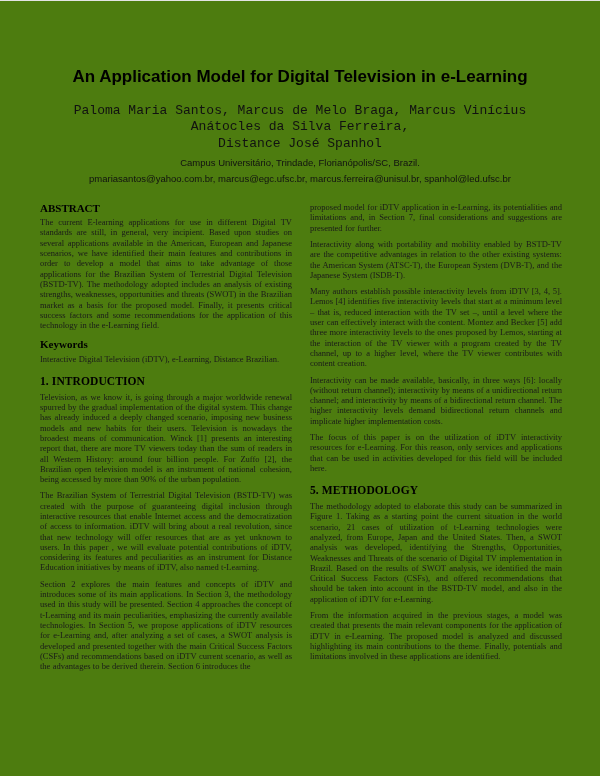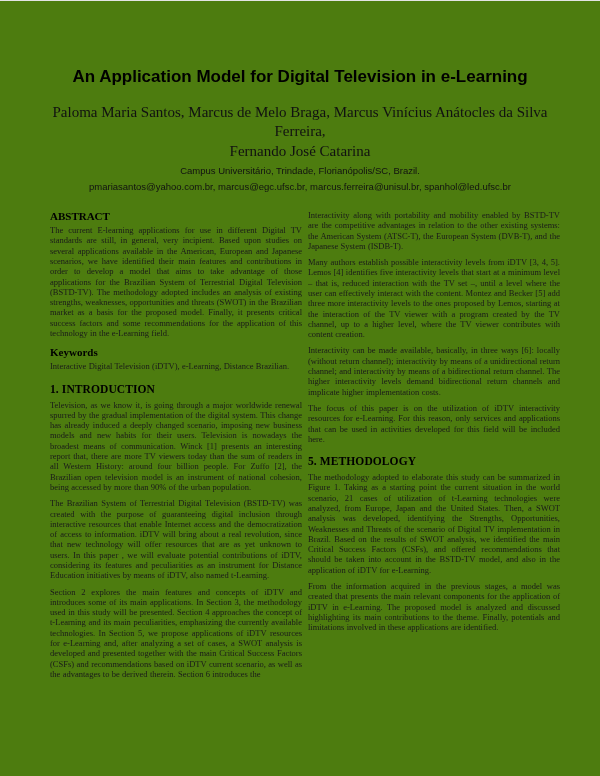--- a/index.html
+++ b/index.html
@@ -10,32 +10,32 @@
   }
   .page{
     box-sizing:border-box;width:600px;height:776px;background:#4d7c0f;
     padding:62px 40px 24px 40px;overflow:hidden;border-top:1px solid #e3e3e3;
   }
   .title{
     font-family:"Liberation Sans", sans-serif;font-weight:bold;
     font-size:17px;line-height:1.15;text-align:center;margin:4px 0 16px 0;color:#000;
   }
   .authors{
-    font-family:Liberation Serif, serif;font-size:15px;line-height:1.3;
+    font-family:Liberation Mono, monospace;font-size:13px;line-height:1.3;
     text-align:center;color:#111;
   }
   .affil{
     font-family:"Liberation Sans", sans-serif;font-size:9.5px;line-height:1.32;
     text-align:center;color:#111;margin-top:4px;
   }
   .emails{
     font-family:"Liberation Sans", sans-serif;font-size:9.5px;line-height:1.3;
     text-align:center;color:#111;margin-top:3px;
   }
-  .columns{display:flex;gap:6px;margin-top:17px;justify-content:flex-end;}
+  .columns{display:flex;gap:18px;margin-top:17px;}
   .col{flex:0 0 252px;width:252px;}
   .col > :first-child{margin-top:0;}
   p.body{
     font-size:8.5px;line-height:10.3px;text-align:justify;
     margin:0 0 6px 0;color:#1a1a1a;word-spacing:0.2px;
   }
   h2.sec{
     font-weight:bold;font-size:11.5px;line-height:1.12;
     margin:11px 0 4px 0;color:#000;letter-spacing:0.1px;
   }
@@ -46,21 +46,21 @@
 </style>
 </head>
 <body>
 
 <div class="page">
 
   <h1 class="title">An Application Model for Digital Television in e-Learning</h1>
 
   <div class="authors">
     <div>Paloma Maria Santos, Marcus de Melo Braga, Marcus Vinícius Anátocles da Silva Ferreira,</div>
-    <div>Fernando José Catarina</div>
+    <div>Distance José Spanhol</div>
   </div>
 
   <div class="affil">
     <div>Campus Universitário, Trindade, Florianópolis/SC, Brazil.</div>
   </div>
 
   <div class="emails">pmariasantos@yahoo.com.br, marcus@egc.ufsc.br, marcus.ferreira@unisul.br, spanhol@led.ufsc.br</div>
 
   <div class="columns">
 
@@ -71,20 +71,21 @@
       <h3 class="sub">Keywords</h3>
       <p class="body">Interactive Digital Television (iDTV), e-Learning, Distance Brazilian.</p>
 
       <h2 class="sec">1. INTRODUCTION</h2>
       <p class="body">Television, as we know it, is going through a major worldwide renewal spurred by the gradual implementation of the digital system. This change has already induced a deeply changed scenario, imposing new business models and new habits for their users. Television is nowadays the broadest means of communication. Winck [1] presents an interesting  report that, there are more TV viewers today than the sum of readers in all Western History: around four billion people. For Zuffo [2], the Brazilian open television model is an instrument of national cohesion, being accessed by more than 90% of the urban population.</p>
       <p class="body">The Brazilian System of Terrestrial Digital Television (BSTD-TV) was created with the purpose of guaranteeing digital inclusion through interactive resources that enable Internet access and the democratization of access to information. iDTV will bring about a real revolution, since that new technology will offer resources that are as yet unknown to users. In this paper , we will evaluate potential contributions of iDTV, considering its features and peculiarities as an instrument for Distance Education initiatives by means of iDTV, also named t-Learning.</p>
       <p class="body">Section 2 explores the main features and concepts of iDTV and introduces some of its main applications. In Section 3, the methodology used in this study  will be presented. Section 4 approaches the concept of t-Learning and its main peculiarities, emphasizing the currently available technologies. In Section 5, we propose applications of iDTV resources for e-Learning and, after analyzing a set of cases, a SWOT analysis is developed and presented together with the main Critical Success Factors (CSFs) and recommendations based on iDTV current scenario, as well as the advantages to be derived therein. Section 6 introduces the</p>
     </div>
 
     <div class="col">
+      <p class="body">proposed model for iDTV application in e-Learning, its potentialities and limitations and, in Section 7, final considerations and suggestions are presented for further.</p>
 
       <p class="body">Interactivity along with portability and mobility enabled by BSTD-TV are the competitive advantages in relation to the other existing systems: the American System (ATSC-T), the European System (DVB-T), and the Japanese System (ISDB-T).</p>
       <p class="body">Many authors establish possible interactivity levels from iDTV [3, 4, 5]. Lemos [4] identifies five interactivity levels that start at a minimum level – that is, reduced interaction with the TV set –, until a level where the user can effectively interact with the content. Montez and Becker [5] add three more interactivity levels to the ones proposed by Lemos, starting at the interaction of the TV viewer with a program created by the TV channel, up to a higher level, where the TV viewer contributes with content creation.</p>
       <p class="body">Interactivity can be made available, basically, in three ways [6]: locally (without return channel); interactivity by means of a unidirectional return channel; and interactivity by means of a bidirectional return channel. The higher interactivity levels demand bidirectional return channels and implicate higher implementation costs.</p>
       <p class="body">The focus of this  paper is on the utilization of iDTV interactivity resources for e-Learning. For this reason, only services and applications that can be used in activities developed for this field will be included here.</p>
 
       <h2 class="sec">5. METHODOLOGY</h2>
       <p class="body">The methodology adopted to elaborate this   study  can be summarized in Figure 1. Taking as a starting point the current situation in the world scenario, 21 cases of utilization of t-Learning technologies were analyzed, from Europe, Japan and the United States. Then, a SWOT analysis was developed, identifying the Strengths, Opportunities, Weaknesses and Threats of the scenario of Digital TV implementation in Brazil. Based on the results of SWOT analysis, we identified the main Critical Success Factors (CSFs), and offered recommendations that should be taken into account in the BSTD-TV model, and also in the application of iDTV for e-Learning.</p>
       <p class="body">From the information acquired in the previous stages, a model was created that presents the main relevant components for the application of iDTV in e-Learning. The proposed model is analyzed and discussed highlighting its main contributions to the theme. Finally, potentials and limitations involved in these applications are identified.</p>
     </div>

